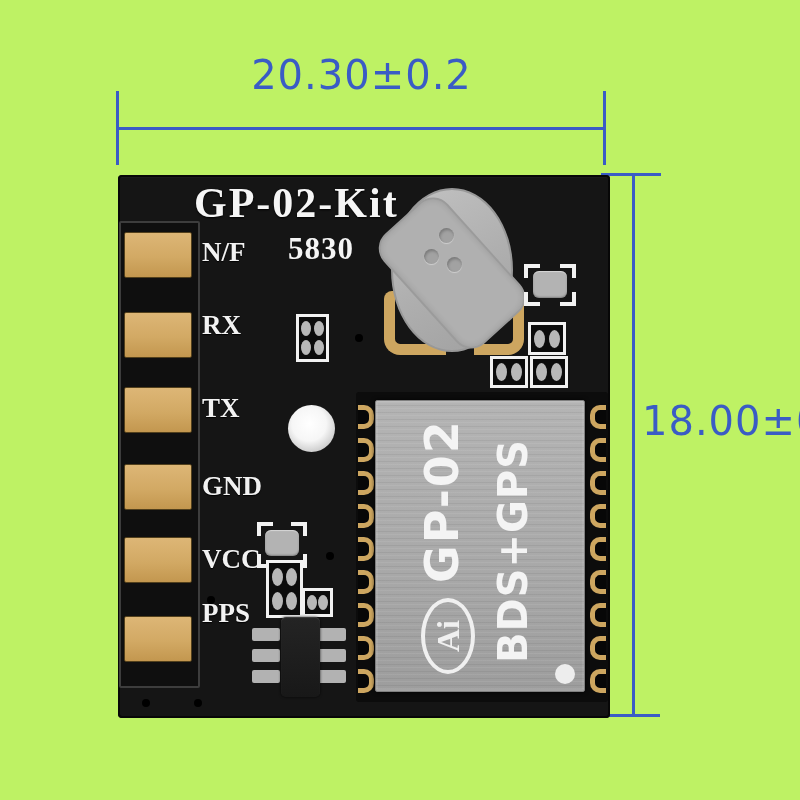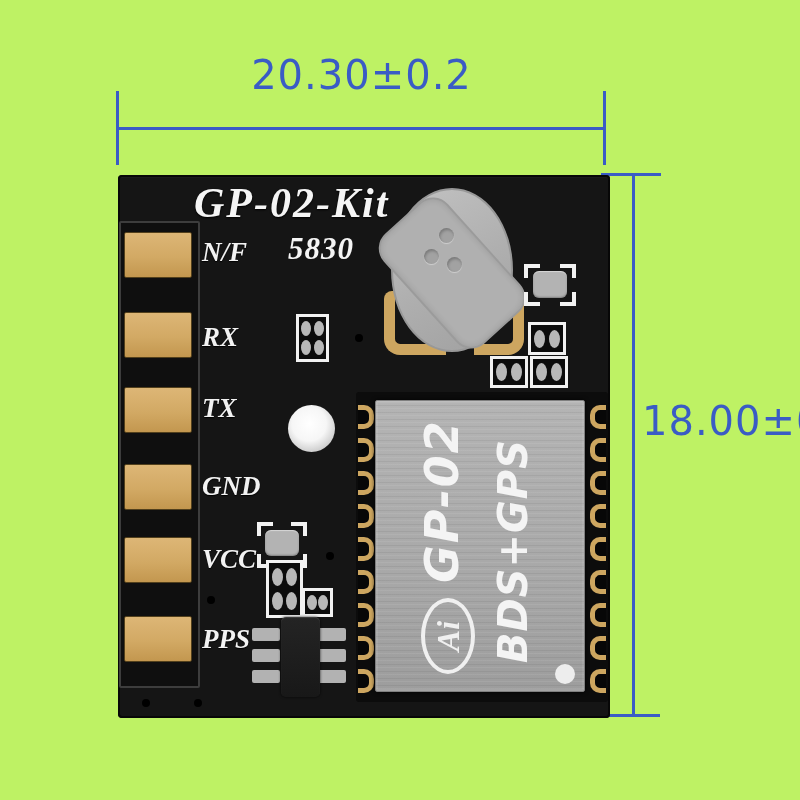--- a/index.html
+++ b/index.html
@@ -15,21 +15,20 @@
   .dim-label {
     color:#3a5cc5; font-family:"DejaVu Sans", sans-serif;
     font-size:40px; font-weight:500; letter-spacing:1px; white-space:nowrap;
   }
 
   
   .pcb {
     position:absolute; left:118px; top:175px; width:492px; height:543px;
     background:#151515; border-radius:4px;
     box-shadow: inset 0 0 0 2px #070707, inset 0 2px 2px rgba(255,255,255,0.10);
-    font-style: italic;
   }
   .pad-col {
     position:absolute; left:1px; top:46px; width:81px; height:467px;
     border:2px solid #3d3d3d; background:#0f0f0f; border-radius:2px;
   }
   .gold-pad {
     position:absolute; left:6px; width:68px; height:46px;
     background:linear-gradient(180deg,#ddb676 0%,#d2a964 55%,#c3974f 100%);
     border:1px solid #52401c; border-radius:2px;
   }
@@ -178,25 +177,25 @@
 
     <div class="pad-col"></div>
     <div class="gold-pad" style="top:57px;"></div>
     <div class="gold-pad" style="top:137px;"></div>
     <div class="gold-pad" style="top:212px;"></div>
     <div class="gold-pad" style="top:289px;"></div>
     <div class="gold-pad" style="top:362px;"></div>
     <div class="gold-pad" style="top:441px;"></div>
 
     <div class="pin-label" style="top:62px;text-align:right;">N/F</div>
-    <div class="pin-label" style="top:147px;">RX</div>
+    <div class="pin-label" style="top:135px;">RX</div>
     <div class="pin-label" style="top:218px;">TX</div>
     <div class="pin-label" style="top:296px;">GND</div>
     <div class="pin-label" style="top:369px;">VCC</div>
-    <div class="pin-label" style="top:449px;">PPS</div>
+    <div class="pin-label" style="top:423px;">PPS</div>
 
     <div class="ant-bracket-l"></div>
     <div class="ant-bracket-r"></div>
     <div class="antenna">
       <div class="ant-diamond"></div>
       <div class="ant-dot" style="left:46px; top:38px;"></div>
       <div class="ant-dot" style="left:31px; top:59px;"></div>
       <div class="ant-dot" style="left:54px; top:67px;"></div>
     </div>
 

